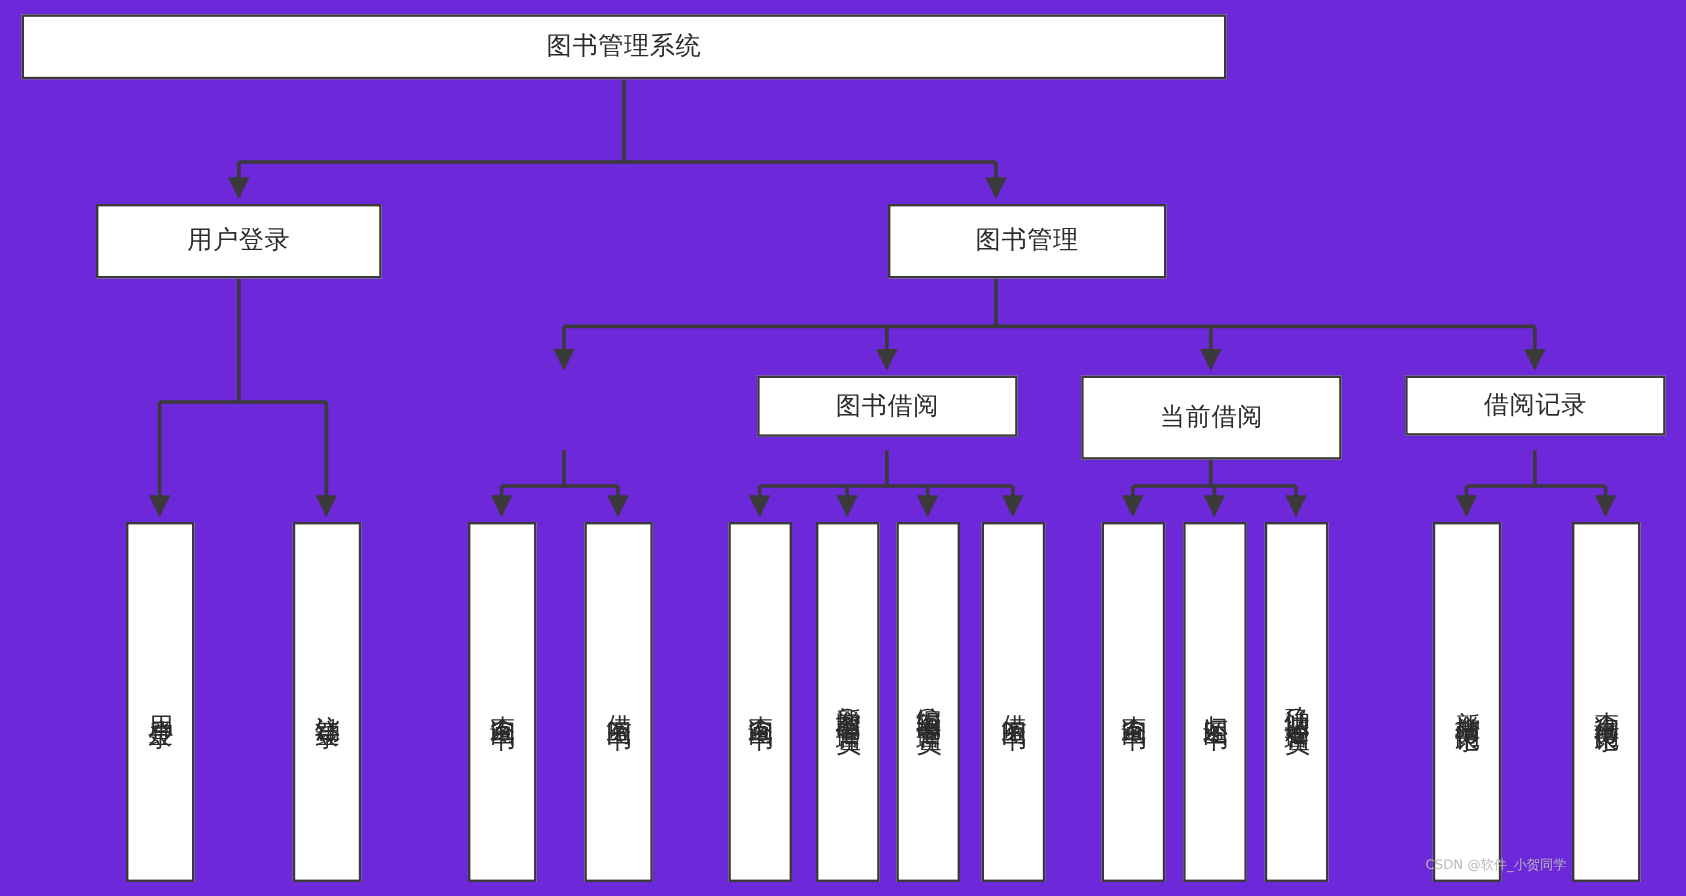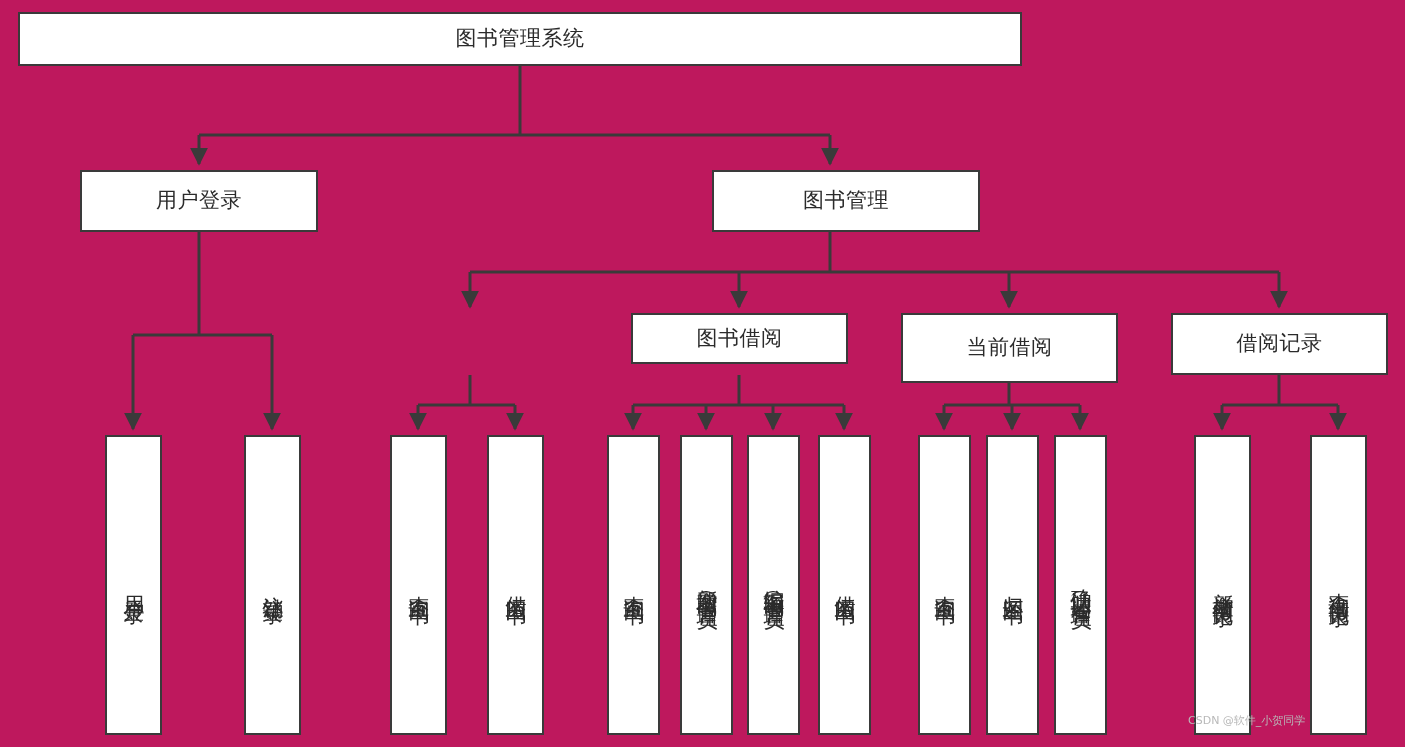--- a/index.html
+++ b/index.html
@@ -7,21 +7,21 @@
     padding: 0;
     background: #ffffff;
   }
   body {
     font-family: "DejaVu Sans", "Liberation Sans", sans-serif;
   }
   #canvas {
     position: relative;
     width: 1405px;
     height: 747px;
-    background: #be185d;
+    background: #6d28d9;
     overflow: hidden;
   }
   #svg-layer {
     position: absolute;
     left: 0;
     top: 0;
     width: 1405px;
     height: 747px;
   }
   .node {
@@ -124,31 +124,31 @@
     </g>
   </svg>
 
   <div class="node root horiz" style="left:18px; top:12px; width:1004px; height:54px;">
     <span class="lbl">图书管理系统</span>
   </div>
 
   <div class="node horiz" style="left:80px; top:170px; width:238px; height:62px;">
     <span class="lbl">用户登录</span>
   </div>
-  <div class="node horiz" style="left:712px; top:170px; width:268px; height:62px;">
+  <div class="node horiz" style="left:740px; top:170px; width:232px; height:62px;">
     <span class="lbl">图书管理</span>
   </div>
 
   <div class="node horiz" style="left:631px; top:313px; width:217px; height:51px;">
     <span class="lbl">图书借阅</span>
   </div>
   <div class="node horiz" style="left:901px; top:313px; width:217px; height:70px;">
     <span class="lbl">当前借阅</span>
   </div>
-  <div class="node horiz" style="left:1171px; top:313px; width:217px; height:62px;">
+  <div class="node horiz" style="left:1171px; top:313px; width:217px; height:50px;">
     <span class="lbl">借阅记录</span>
   </div>
 
   <div class="node vert" style="left:105px; top:435px; width:57px; height:300px;">
     <span class="lbl">用户登录</span>
   </div>
   <div class="node vert" style="left:244px; top:435px; width:57px; height:300px;">
     <span class="lbl">注销登录</span>
   </div>
 

